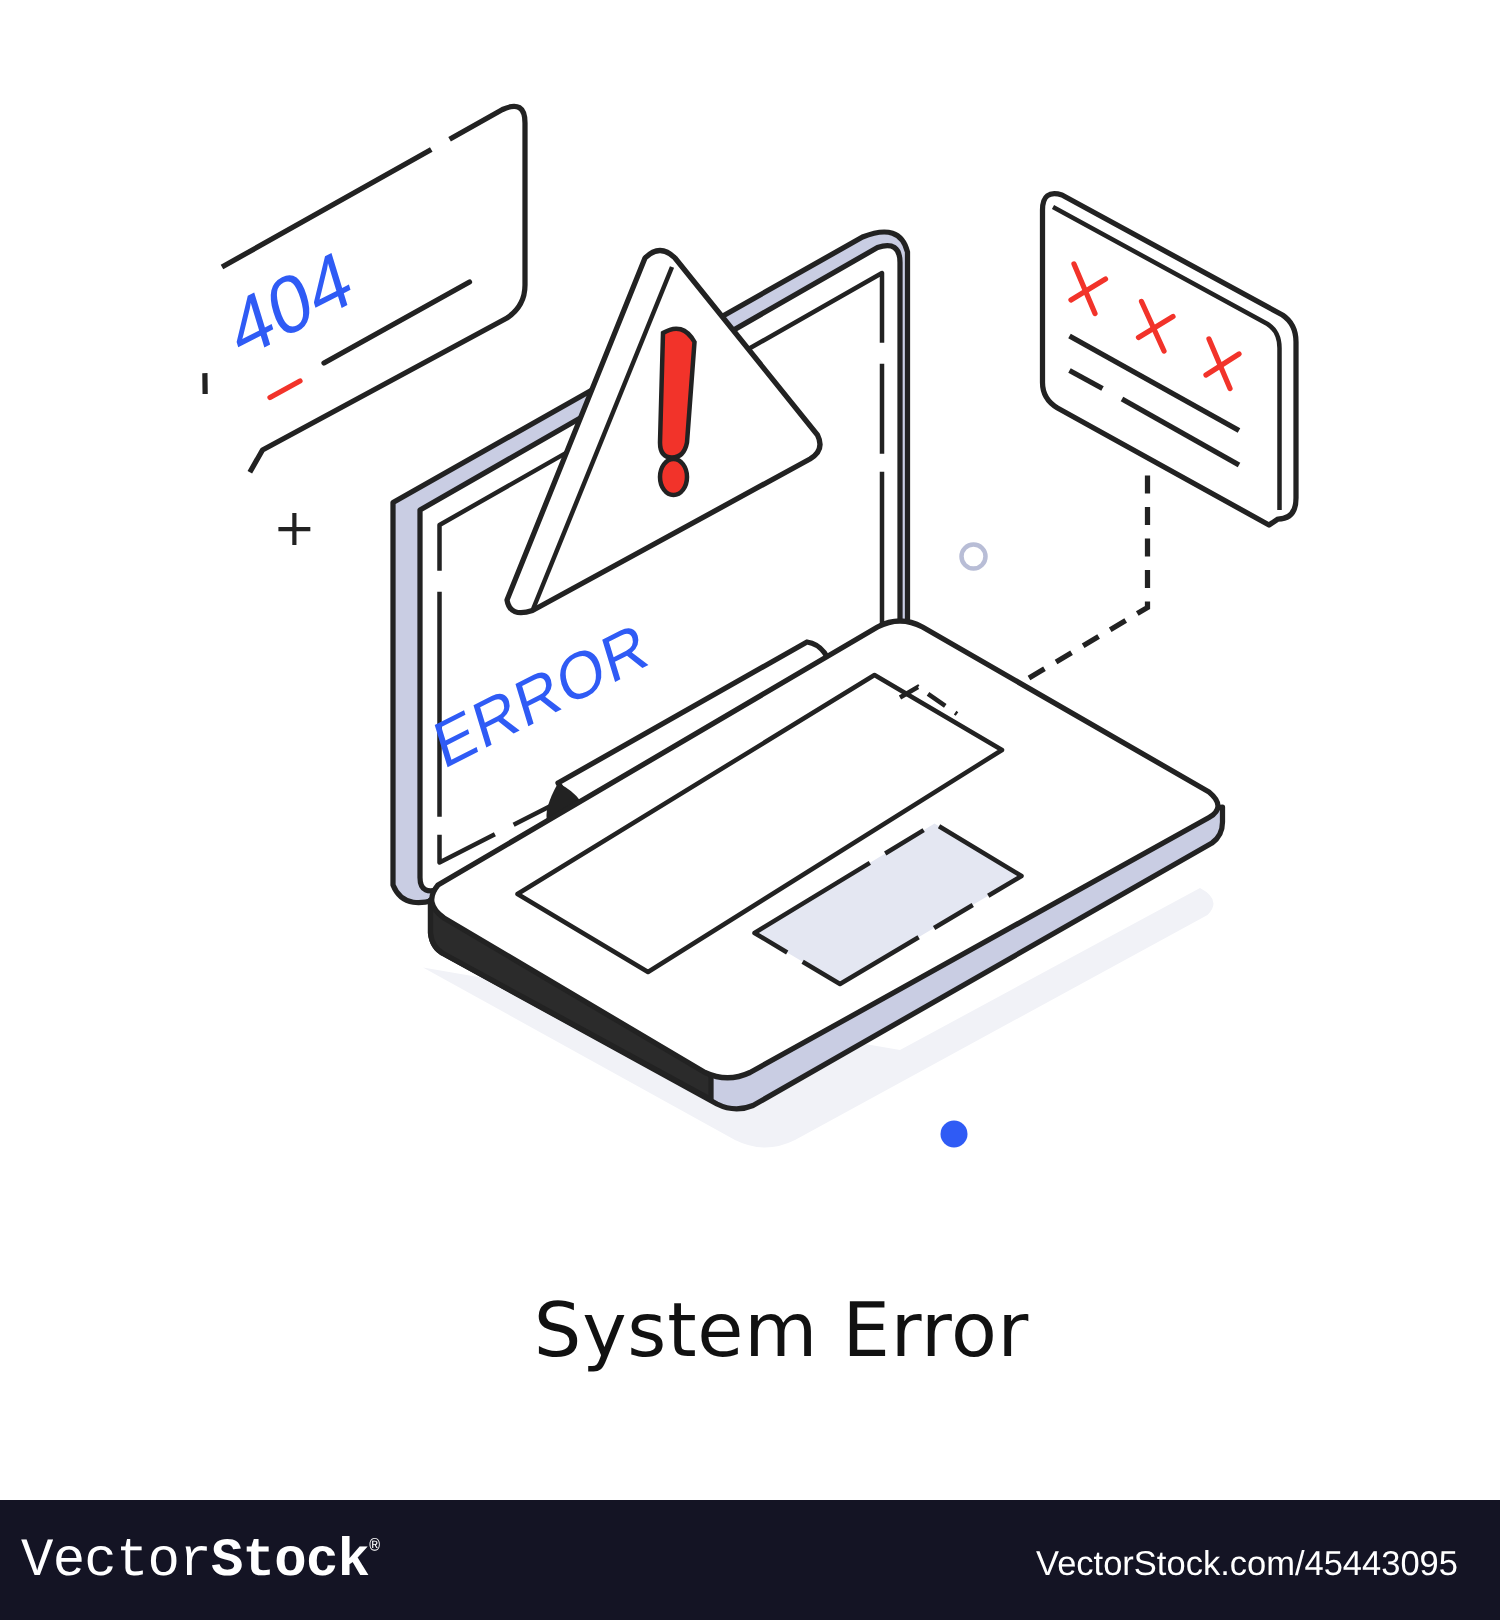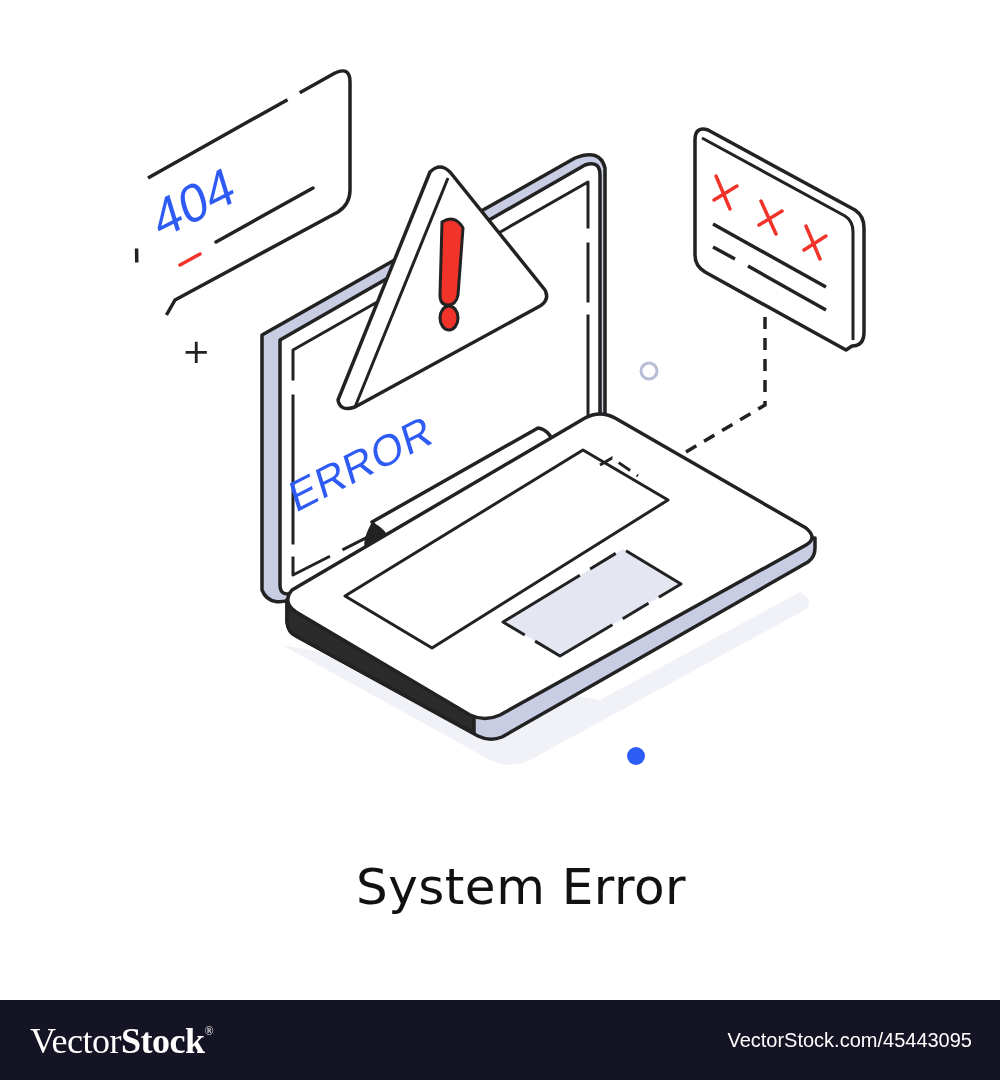--- a/index.html
+++ b/index.html
@@ -1,24 +1,24 @@
 <!DOCTYPE html>
 <html><head>
   <meta charset="utf-8">
   <style>
     html, body { margin: 0; padding: 0; background: #ffffff; }
     body { width: 1000px; height: 1080px; position: relative; overflow: hidden; font-family: "DejaVu Sans", sans-serif; }
     .illustration { position: absolute; left: 0; top: 0; width: 1000px; height: 1000px; }
     .caption { position: absolute; left: 0; width: 1000px; top: 858px; text-align: center; font-family: "DejaVu Sans", sans-serif; font-size: 50px; color: #111111; letter-spacing: 0.5px; padding-left: 42px; box-sizing: border-box; }
     .footer { position: absolute; left: 0; top: 1000px; width: 1000px; height: 80px; background: #141424; color: #ffffff; }
-    .footer .brand { position: absolute; left: 30px; top: 20px; font-family: Liberation Serif, serif; font-size: 36px; letter-spacing: -0.5px; }
+    .footer .brand { position: absolute; left: 14px; top: 20px; font-family: Liberation Mono, monospace; font-size: 36px; letter-spacing: -0.5px; }
     .footer .brand .light { font-weight: 300; }
     .footer .brand .bold { font-weight: 700; }
     .footer .brand sup { font-size: 12px; vertical-align: top; position: relative; top: 4px; }
-    .footer .ref { position: absolute; right: 28px; top: 29px; font-family: "Liberation Sans", sans-serif; font-size: 20px; }
+    .footer .ref { position: absolute; right: 28px; top: 29px; font-family: "Liberation Sans", sans-serif; font-size: 23px; }
   </style>
 </head>
 <body>
 
 <div class="illustration">
   <svg width="1000" height="1000" viewBox="0 0 1000 1000">
 
     <path d="M282 645 L490 760 Q510 770 530 760 L805 610 Q815 600 800 592 L600 700 Z" fill="#f1f2f7"></path>
 
     <g>

